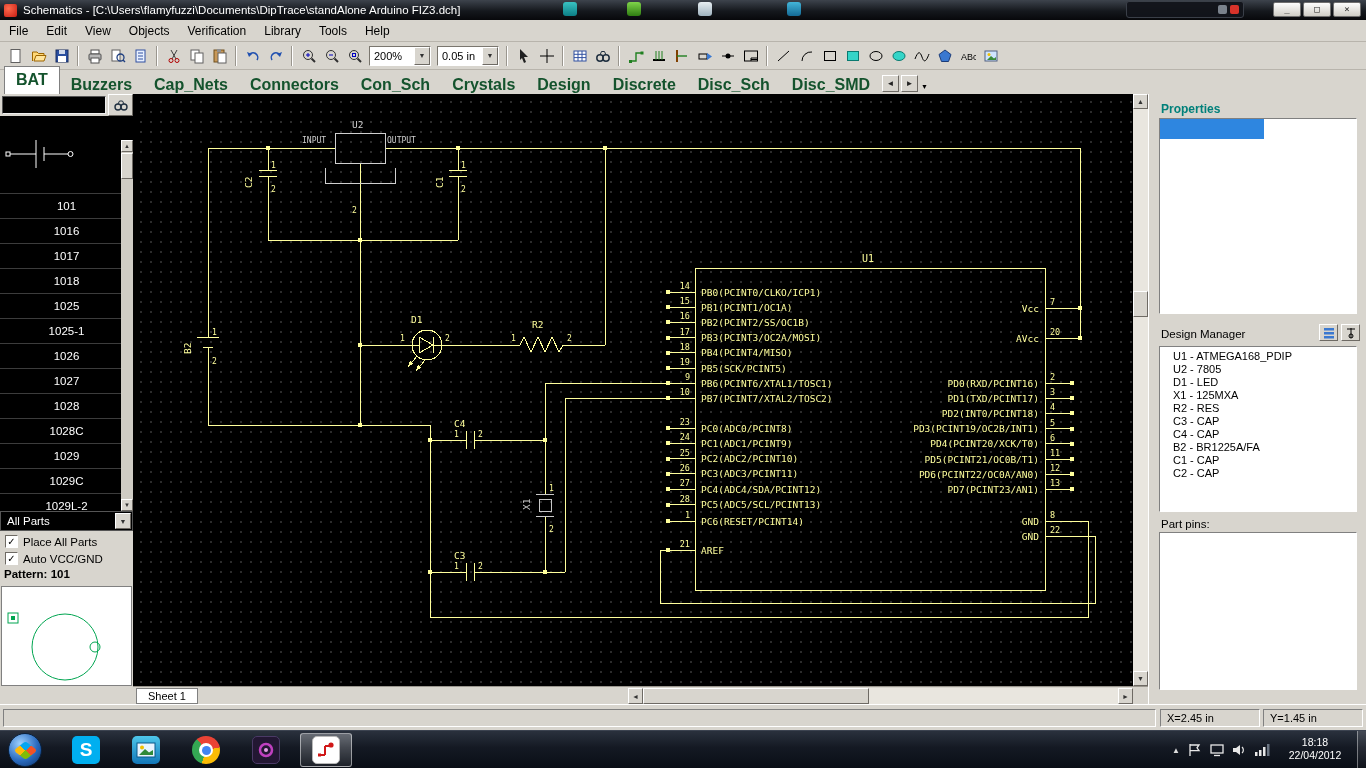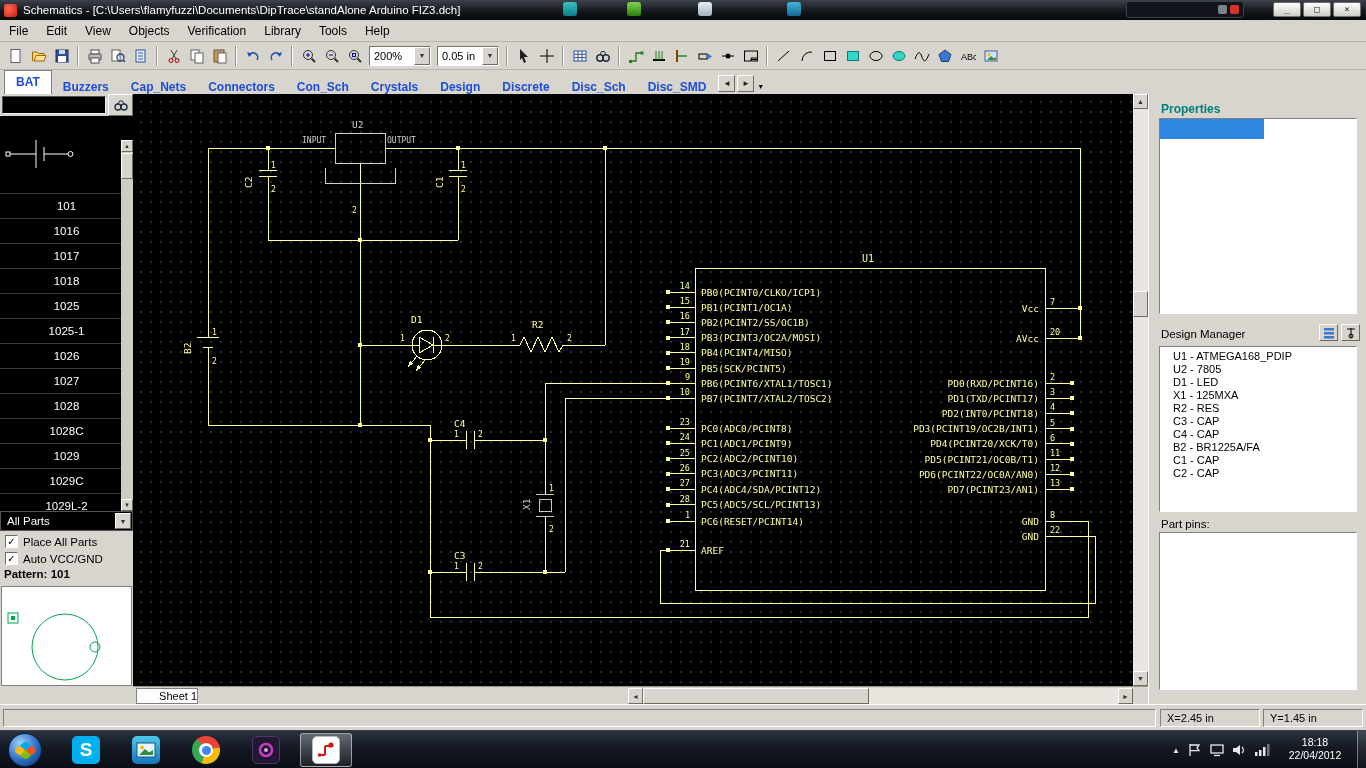--- a/index.html
+++ b/index.html
@@ -30,21 +30,21 @@
  padding-left:4px;border-bottom:1px solid #b8b4ac}
 .tb{width:23px;height:23px;display:flex;align-items:center;justify-content:center;background:transparent;border:1px solid transparent}
 .tsep{width:2px;height:20px;border-left:1px solid #9a968e;border-right:1px solid #fff;margin:0 4px}
 .combo{display:flex;align-items:center;height:20px;background:#fff;border:1px solid;border-color:#7a766e #fff #fff #7a766e;margin:0 3px}
 .combo .val{font-size:11px;padding:0 4px;min-width:44px;color:#000}
 .combo .drop{width:16px;height:18px;background:#d8d5ce;border:1px solid;border-color:#fff #6e6a64 #6e6a64 #fff;
  font-size:7px;display:flex;align-items:center;justify-content:center;color:#333}
 
 
 #libtabs{position:absolute;left:0;top:70px;width:1366px;height:24px;background:#d8d5ce;display:flex;align-items:flex-end;padding-left:4px}
-#libtabs .lib-tab{font-weight:bold;font-size:12px;color:#1d4ed8;padding:4px 11px 0;white-space:nowrap}
+#libtabs .lib-tab{font-weight:bold;font-size:16px;color:#14532d;padding:4px 11px 0;white-space:nowrap}
 #libtabs .lib-tab.active{background:#fff;border:1px solid #808080;border-bottom:none;padding-bottom:5px}
 .tabnav{width:17px;height:17px;background:#d8d5ce;border:1px solid;border-color:#fff #6e6a64 #6e6a64 #fff;
  font-size:8px;display:flex;align-items:center;justify-content:center;color:#222;margin:0 1px 2px 1px}
 
 
 #sidebar{position:absolute;left:0;top:94px;width:133px;height:610px;background:#d8d5ce}
 #search-input{position:absolute;left:2px;top:2px;width:104px;height:18px;background:#000;border:1px solid;border-color:#555 #eee #eee #555}
 #search-btn{position:absolute;left:108px;top:0;width:25px;height:22px;background:#d8d5ce;border:1px solid;border-color:#fff #6e6a64 #6e6a64 #fff;
  display:flex;align-items:center;justify-content:center}
 #part-preview{position:absolute;left:0;top:22px;width:133px;height:77px;background:#000}
@@ -69,21 +69,21 @@
  background-image:radial-gradient(circle,#2c2c2c 1px,transparent 1.4px);background-size:10px 10px;background-position:3px 3px}
 #schem-svg{position:absolute;left:0;top:0}
 
 
 #vscroll{position:absolute;left:1133px;top:94px;width:15px;height:592px;background:#e9e6df}
 .sbtn{background:#d8d5ce;border:1px solid;border-color:#fff #6e6a64 #6e6a64 #fff;font-size:7px;color:#333;
  display:flex;align-items:center;justify-content:center}
 #vthumb{position:absolute;left:0;top:197px;width:15px;height:26px;background:#d8d5ce;border:1px solid;border-color:#fff #6e6a64 #6e6a64 #fff}
 #sheetrow{position:absolute;left:133px;top:686px;width:1015px;height:18px;background:#d8d5ce;border-top:1px solid #9a968e}
 #sheet-tab{position:absolute;left:3px;top:1px;width:62px;height:16px;background:#fff;border:1px solid #808080;
- font-size:11px;text-align:right;line-height:15px;color:#000}
+ font-size:11px;text-align:center;line-height:15px;color:#000}
 #hscroll{position:absolute;left:495px;top:1px;width:505px;height:16px;background:#e9e6df}
 #hthumb{position:absolute;left:15px;top:0;width:226px;height:16px;background:#d8d5ce;border:1px solid;border-color:#fff #6e6a64 #6e6a64 #fff}
 #hs-corner{position:absolute;left:1000px;top:0;width:15px;height:18px;background:#d8d5ce}
 
 
 #rightpanel{position:absolute;left:1148px;top:94px;width:224px;height:610px;background:#d8d5ce;border-left:1px solid #fff}
 .rp-title{position:absolute;left:12px;font-size:12px;font-weight:bold}
 #props-title{top:8px;color:#00807a}
 #props-box{position:absolute;left:10px;top:24px;width:198px;height:196px;background:#fff;border:1px solid;border-color:#808080 #fff #fff #808080}
 #props-blue{width:104px;height:20px;background:#2e86e0}

